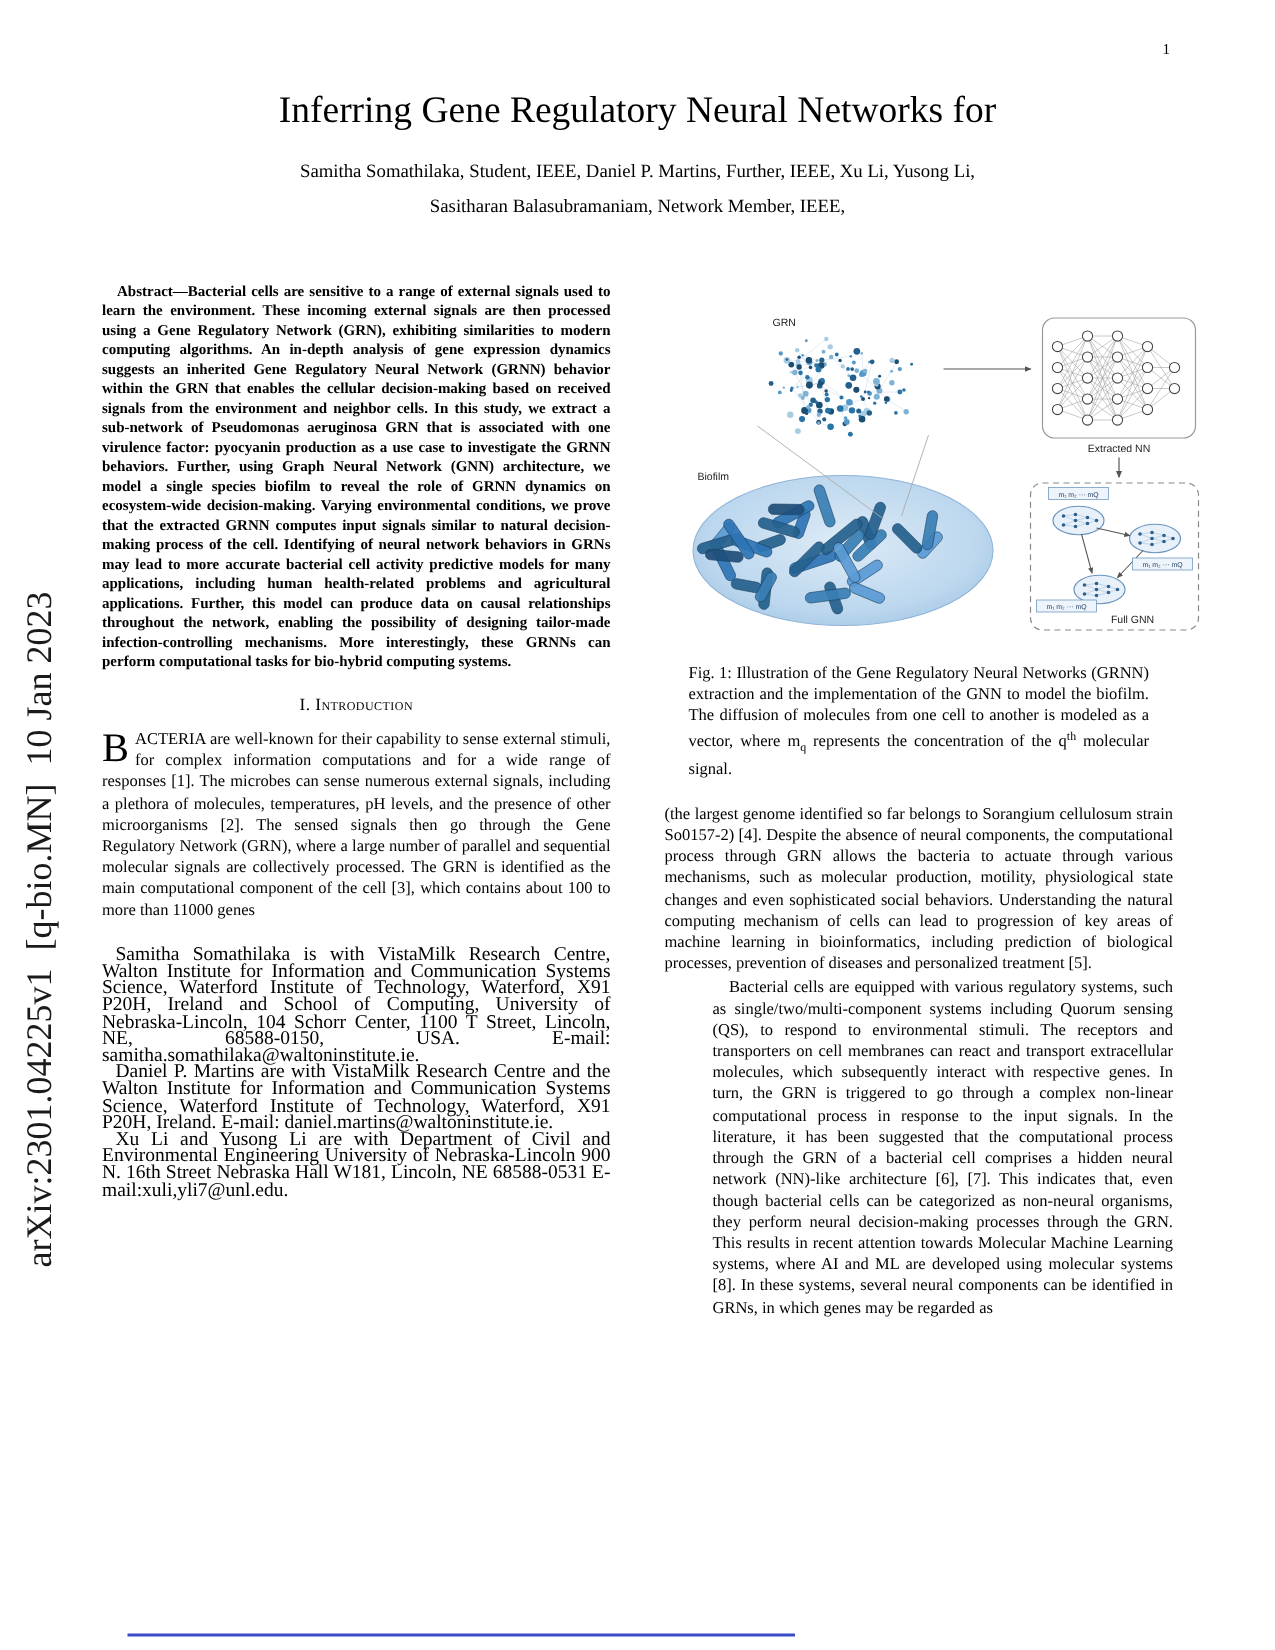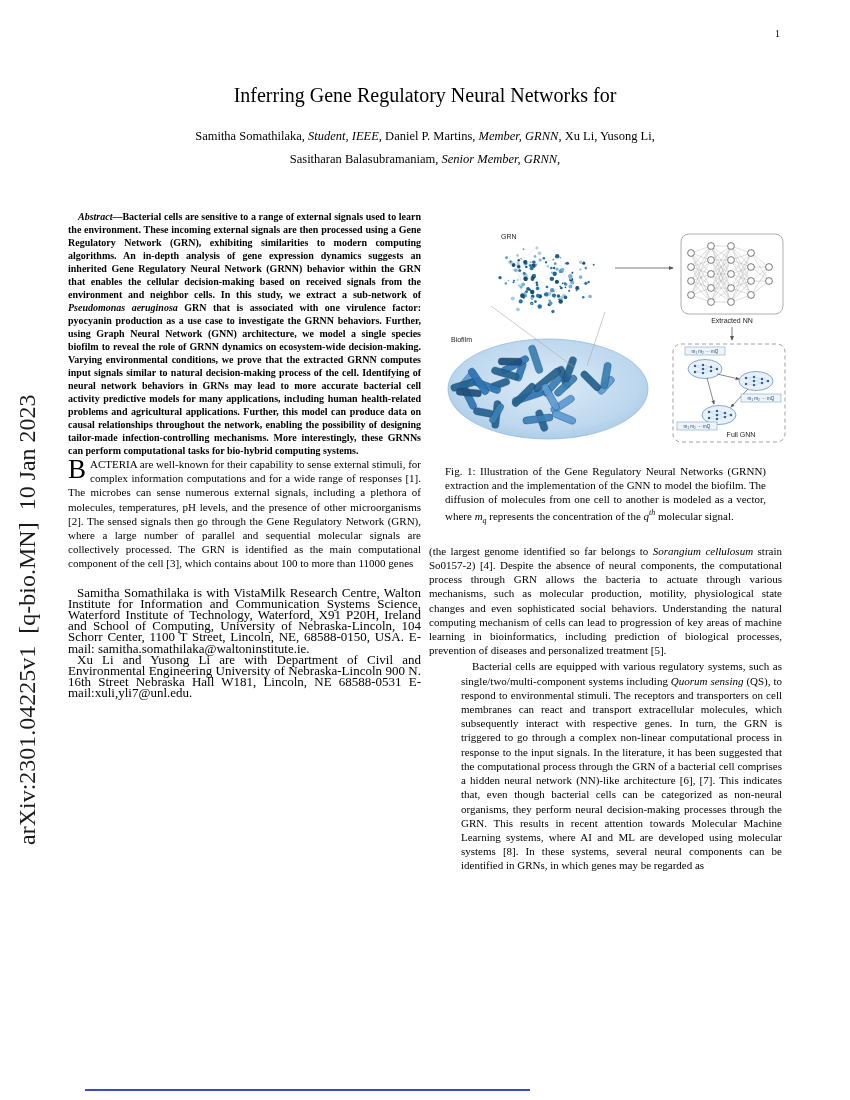--- a/index.html
+++ b/index.html
@@ -8,72 +8,74 @@
     position:relative; width:850px; height:1100px; background:#fff;
     font-family:"Liberation Serif", serif; color:#000; overflow:hidden;
   }
   .page-number { position:absolute; top:28px; right:70px; font-size:10px; }
   .watermark {
     position:absolute; left:14px; top:845px; transform:rotate(-90deg);
     transform-origin:0 0; white-space:pre; font-size:24px; color:#1a1a1a;
     font-family:"Liberation Serif", serif;
   }
   .content { padding:58px 68px 0 68px; }
-  .title { text-align:center; font-size:20px; line-height:31px; font-weight:normal; margin-top:22px; }
+  .title { text-align:center; font-size:25px; line-height:31px; font-weight:normal; }
   .title .tline { display:block; }
   .authors { text-align:center; font-size:12.5px; line-height:1.8; margin-top:14px; }
-  .columns { display:flex; gap:8px; margin-top:40px; }
+  .columns { display:flex; gap:36px; margin-top:40px; }
   .col { flex:1; min-width:0; }
   .abstract { font-weight:bold; font-size:10px; line-height:13px; text-align:justify; text-indent:10px; }
   .index-terms { margin-top:7px; }
   .section-heading { margin:16px 0 10px 0; font-size:11.5px; font-weight:normal; text-align:center; letter-spacing:.3px; }
   .sc { font-variant:small-caps; }
   .body-par { font-size:11px; line-height:14.2px; text-align:justify; }
   .indented { text-indent:11px; margin-top:2px;margin-left:32px; }
   .dropcap { float:left; font-size:27px; line-height:23px; padding:1px 4px 0 0; }
   .footnotes { margin-top:16px; font-size:13px; line-height:11.2px; }
   .footnotes p { text-indent:9px; text-align:justify; }
   figure { margin:16px; }
   figure svg { display:block; }
   figcaption { margin-top:8px; font-size:11px; line-height:14px; text-align:justify; }
   .rpara1 { margin-top:16px; }
-  .it { font-style:italic; }
+  .it { }
   .sub { vertical-align:sub; font-size:72%; }
   .sup { vertical-align:super; font-size:72%; }
   .figlab { font:7px "Liberation Sans", sans-serif; fill:#222; }
   .vec { font:4.6px "Liberation Sans", sans-serif; fill:#1d3a5f; text-anchor:middle; }
   .footer-rule { position:absolute; left:85px; top:1089px; width:445px; height:2px; background:#3b4bc8; }
 </style>
 </head>
 <body>
 
 <div class="page">
   <div class="page-number">1</div>
   <div class="watermark">arXiv:2301.04225v1  [q-bio.MN]  10 Jan 2023</div>
 
   <div class="content">
     <h1 class="title">
       <span class="tline">Inferring Gene Regulatory Neural Networks for</span>
     </h1>
 
     <div class="authors">
-      <div><span>Samitha Somathilaka, </span><span class="it">Student, IEEE</span><span>, Daniel P. Martins, </span><span class="it">Member, GRNN</span><span>, Xu Li, Yusong Li,</span></div>
-      <div><span>Sasitharan Balasubramaniam, </span><span class="it">Senior Member, GRNN</span><span>,</span></div>
+      <div><span>Samitha Somathilaka, </span><span class="it">Student, IEEE</span><span>, Daniel P. Martins, </span><span class="it">Further, IEEE</span><span>, Xu Li, Yusong Li,</span></div>
+      <div><span>Sasitharan Balasubramaniam, </span><span class="it">Network Member, IEEE</span><span>,</span></div>
     </div>
 
     <div class="columns">
 
       <div class="col">
         <p class="abstract"><span class="it">Abstract</span><span>—Bacterial cells are sensitive to a range of external signals used to learn the environment. These incoming external signals are then processed using a Gene Regulatory Network (GRN), exhibiting similarities to modern computing algorithms. An in-depth analysis of gene expression dynamics suggests an inherited Gene Regulatory Neural Network (GRNN) behavior within the GRN that enables the cellular decision-making based on received signals from the environment and neighbor cells. In this study, we extract a sub-network of </span><span class="it">Pseudomonas aeruginosa</span><span> GRN that is associated with one virulence factor: pyocyanin production as a use case to investigate the GRNN behaviors. Further, using Graph Neural Network (GNN) architecture, we model a single species biofilm to reveal the role of GRNN dynamics on ecosystem-wide decision-making. Varying environmental conditions, we prove that the extracted GRNN computes input signals similar to natural decision-making process of the cell. Identifying of neural network behaviors in GRNs may lead to more accurate bacterial cell activity predictive models for many applications, including human health-related problems and agricultural applications. Further, this model can produce data on causal relationships throughout the network, enabling the possibility of designing tailor-made infection-controlling mechanisms. More interestingly, these GRNNs can perform computational tasks for bio-hybrid computing systems.</span></p>
 
+        <h2 class="section-heading"><span>I.</span> <span class="sc">Introduction</span></h2>
 
         <p class="body-par"><span class="dropcap">B</span><span>ACTERIA are well-known for their capability to sense external stimuli, for complex information computations and for a wide range of responses [1]. The microbes can sense numerous external signals, including a plethora of molecules, temperatures, pH levels, and the presence of other microorganisms [2]. The sensed signals then go through the Gene Regulatory Network (GRN), where a large number of parallel and sequential molecular signals are collectively processed. The GRN is identified as the main computational component of the cell [3], which contains about 100 to more than 11000 genes</span></p>
 
         <div class="footnotes">
           <p>Samitha Somathilaka is with VistaMilk Research Centre, Walton Institute for Information and Communication Systems Science, Waterford Institute of Technology, Waterford, X91 P20H, Ireland and School of Computing, University of Nebraska-Lincoln, 104 Schorr Center, 1100 T Street, Lincoln, NE, 68588-0150, USA. E-mail: samitha.somathilaka@waltoninstitute.ie.</p>
+          <p>Daniel P. Martins are with VistaMilk Research Centre and the Walton Institute for Information and Communication Systems Science, Waterford Institute of Technology, Waterford, X91 P20H, Ireland. E-mail: daniel.martins@waltoninstitute.ie.</p>
           <p>Xu Li and Yusong Li are with Department of Civil and Environmental Engineering University of Nebraska-Lincoln 900 N. 16th Street Nebraska Hall W181, Lincoln, NE 68588-0531 E-mail:xuli,yli7@unl.edu.</p>
         </div>
       </div>
 
       <div class="col">
         <figure>
           <svg viewBox="0 0 345 230" width="345" height="230" xmlns="http://www.w3.org/2000/svg">
             <defs>
               <marker id="arr" markerWidth="7" markerHeight="7" refX="5" refY="2.5" orient="auto">
                 <path d="M0,0L6,2.5L0,5Z" fill="#555"></path>

